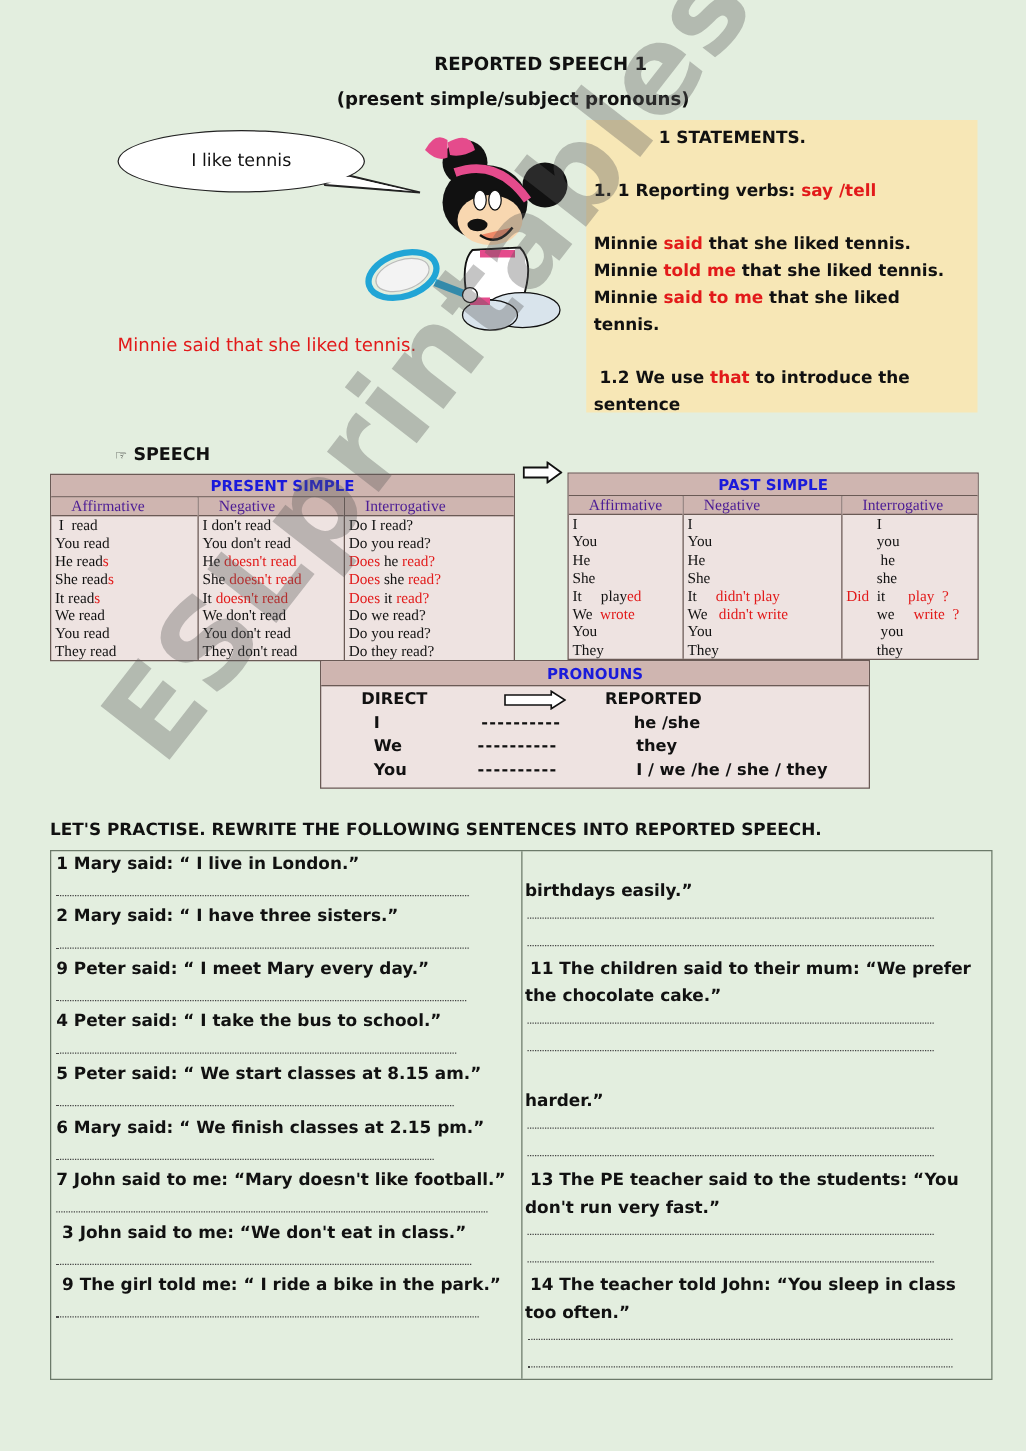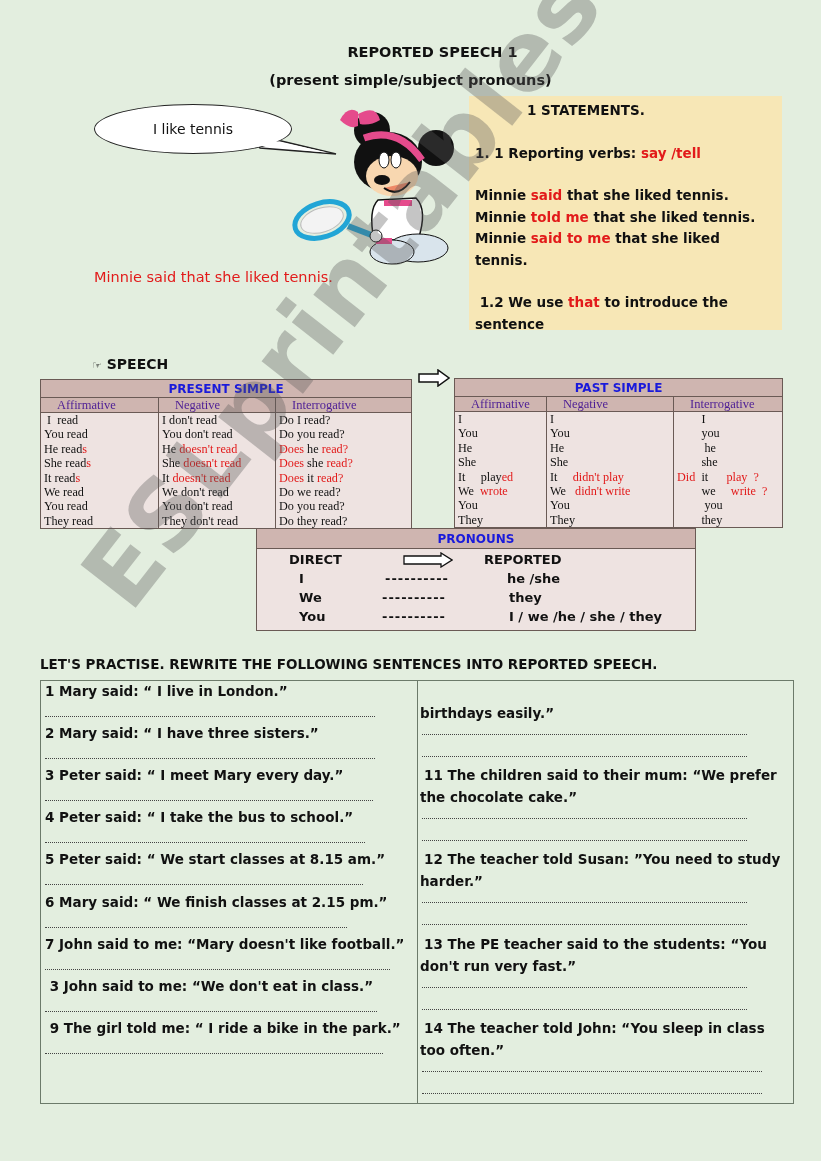--- a/index.html
+++ b/index.html
@@ -270,21 +270,21 @@
 </div>
 
 <div class="abs practise-title">LET'S PRACTISE. REWRITE THE FOLLOWING SENTENCES INTO REPORTED SPEECH.</div>
 
 <div class="abs exercise">
   <div class="ex-col ex-left" id="ex-left">
       <div class="q" style="top: 0px; white-space: pre;">1 Mary said: “ I live in London.”</div>
       <div class="dots" style="top: 34px; width: 330px;"></div>
       <div class="q" style="top: 42px; white-space: pre;">2 Mary said: “ I have three sisters.”</div>
       <div class="dots" style="top: 76px; width: 330px;"></div>
-      <div class="q" style="top: 84px; white-space: pre;">3 Peter said: “ I meet Mary every day.”</div>
+      <div class="q" style="top: 84px; white-space: pre;">9 Peter said: “ I meet Mary every day.”</div>
       <div class="dots" style="top: 118px; width: 328px;"></div>
       <div class="q" style="top: 126px; white-space: pre;">4 Peter said: “ I take the bus to school.”</div>
       <div class="dots" style="top: 160px; width: 320px;"></div>
       <div class="q" style="top: 168px; white-space: pre;">5 Peter said: “ We start classes at 8.15 am.”</div>
       <div class="dots" style="top: 202px; width: 318px;"></div>
       <div class="q" style="top: 211px; white-space: pre;">6 Mary said: “ We finish classes at 2.15 pm.”</div>
       <div class="dots" style="top: 245px; width: 302px;"></div>
       <div class="q" style="top: 253px; white-space: pre;">7 John said to me: “Mary doesn't like football.”</div>
       <div class="dots" style="top: 287px; width: 345px;"></div>
       <div class="q" style="top: 295px; white-space: pre;"> 3 John said to me: “We don't eat in class.”</div>
@@ -293,21 +293,20 @@
       <div class="dots" style="top: 371px; width: 338px;"></div>
     </div>
   <div class="ex-col ex-right" id="ex-right">
       <div class="q" style="top: 22px; left: 2px;">birthdays easily.”</div>
       <div class="dots" style="top: 52px; width: 325px;"></div>
       <div class="dots" style="top: 74px; width: 325px;"></div>
       <div class="q" style="top: 84px; left: 6px;">11 The children said to their mum: “We prefer</div>
       <div class="q" style="top: 106px; left: 2px;">the chocolate cake.”</div>
       <div class="dots" style="top: 136px; width: 325px;"></div>
       <div class="dots" style="top: 158px; width: 325px;"></div>
-      <div class="q" style="top: 168px; left: 6px;">12 The teacher told Susan: ”You need to study</div>
       <div class="q" style="top: 190px; left: 2px;">harder.”</div>
       <div class="dots" style="top: 220px; width: 325px;"></div>
       <div class="dots" style="top: 242px; width: 325px;"></div>
       <div class="q" style="top: 253px; left: 6px;">13 The PE teacher said to the students: “You</div>
       <div class="q" style="top: 275px; left: 2px;">don't run very fast.”</div>
       <div class="dots" style="top: 305px; width: 325px;"></div>
       <div class="dots" style="top: 327px; width: 325px;"></div>
       <div class="q" style="top: 337px; left: 6px;">14 The teacher told John: “You sleep in class</div>
       <div class="q" style="top: 359px; left: 2px;">too often.”</div>
       <div class="dots" style="top: 389px; width: 340px;"></div>

